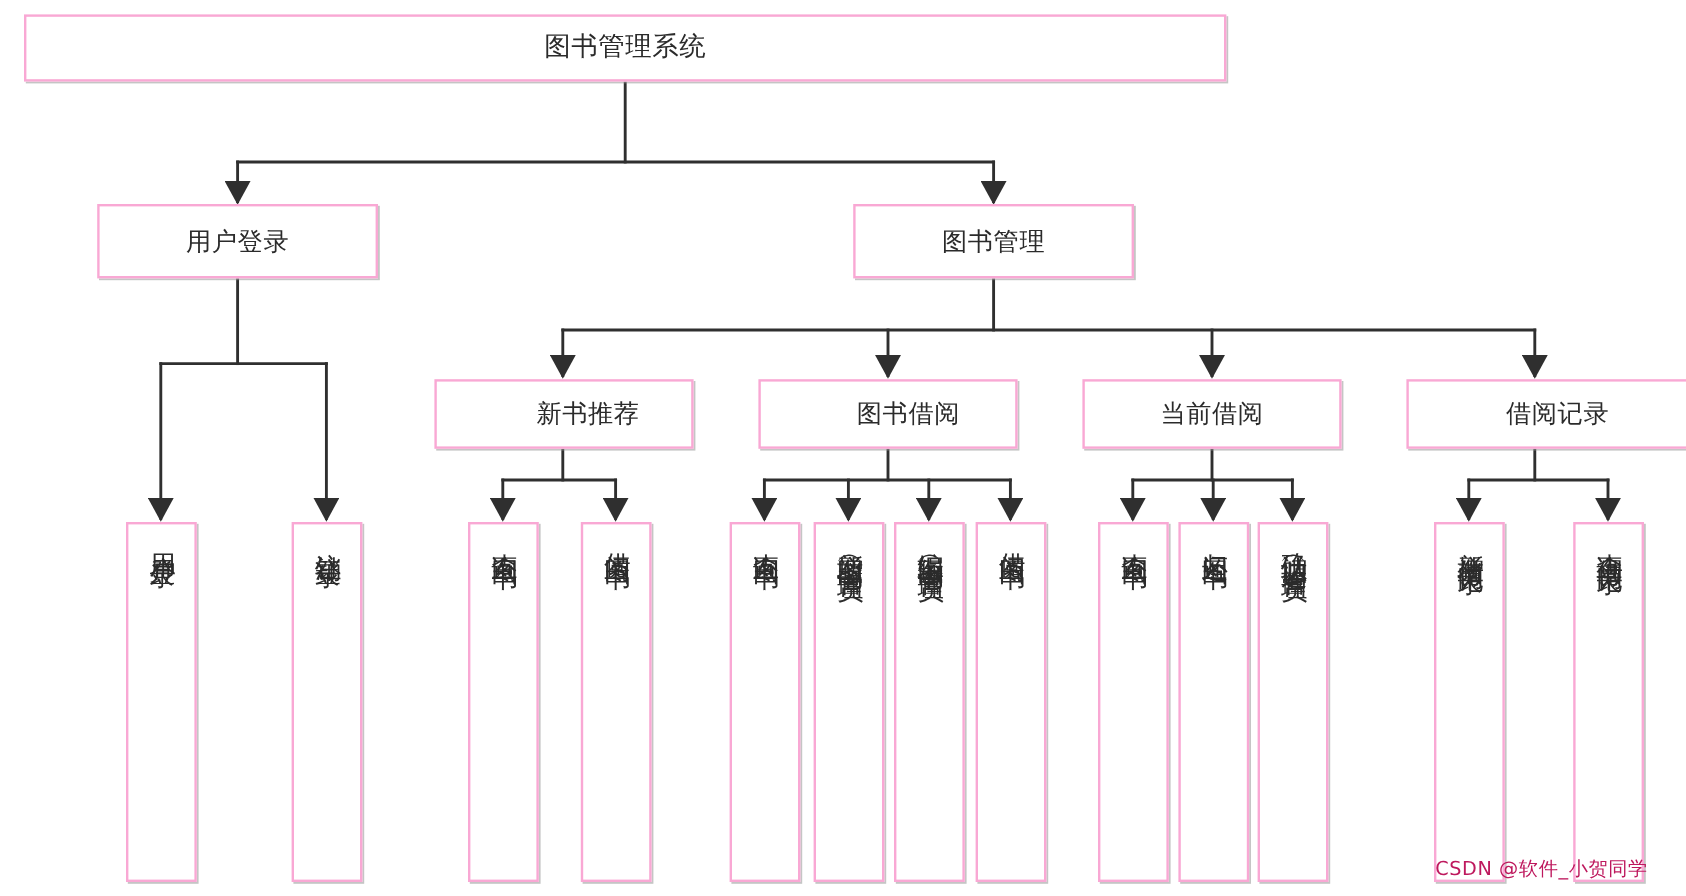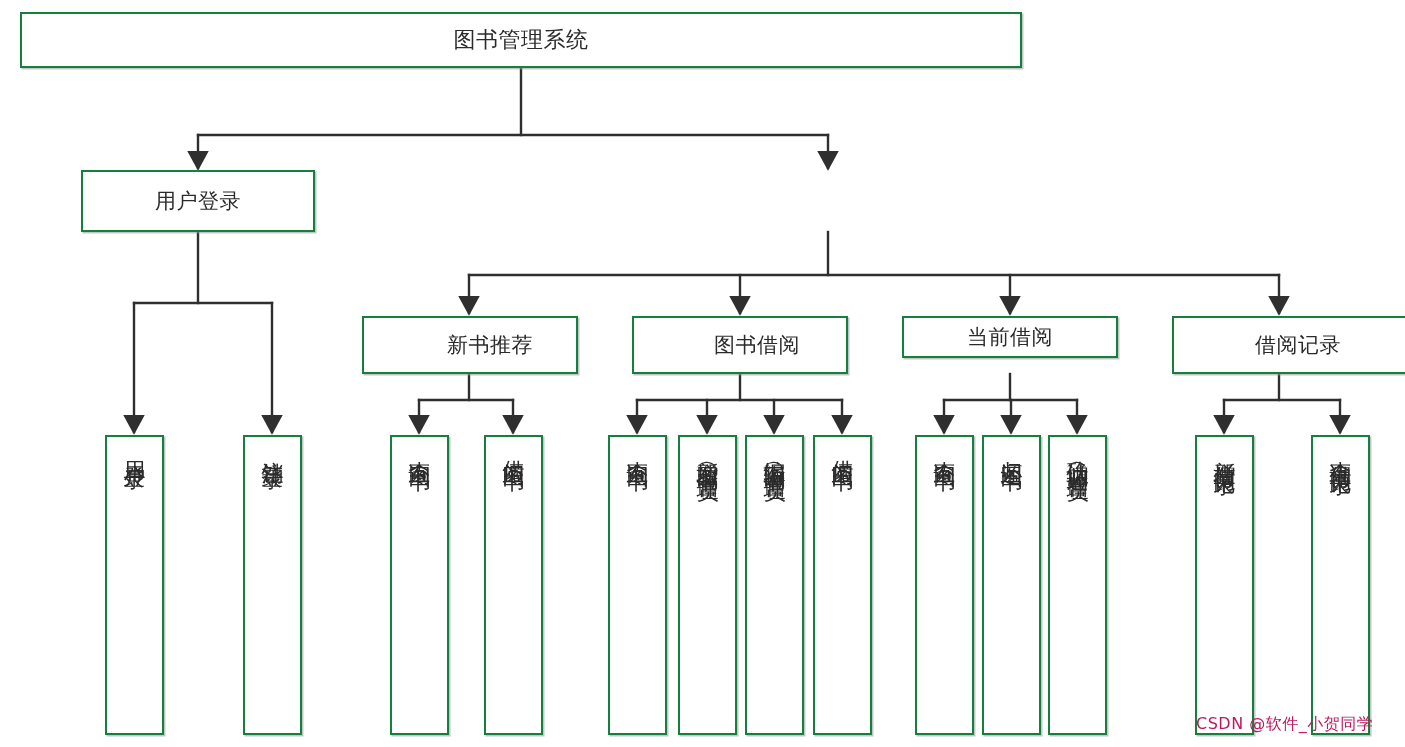--- a/index.html
+++ b/index.html
@@ -10,21 +10,21 @@
     overflow:hidden;
   }
   #stage{position:relative;width:1405px;height:747px;}
 
   svg#wires{position:absolute;left:0;top:0;width:1405px;height:747px;pointer-events:none;}
 
   .node{
     position:absolute;
     box-sizing:border-box;
     background:#ffffff;
-    border:2px solid #15803d;
+    border:2px solid #f9a8d4;
     box-shadow:1.5px 1.5px 0 0 rgba(150,150,150,.55);
     display:flex;align-items:center;justify-content:center;
     color:#2b2b2b;
   }
   .node .lbl{
     display:block;
     text-align:center;
     line-height:1.18;
     white-space:nowrap;
   }
@@ -114,30 +114,33 @@
   </svg>
 
   <div class="node h-node" id="n-root" style="left:20px;top:12px;width:1002px;height:56px;">
     <span class="lbl">图书管理系统</span>
   </div>
 
   <div class="node h-node" style="left:81px;top:170px;width:234px;height:62px;">
     <span class="lbl">用户登录</span>
   </div>
 
+  <div class="node h-node" style="left:711px;top:170px;width:234px;height:62px;">
+    <span class="lbl">图书管理</span>
+  </div>
 
   <div class="node h-node" style="left:362px;top:316px;width:216px;height:58px;padding-left:40px;">
     <span class="lbl">新书推荐</span>
   </div>
 
   <div class="node h-node" style="left:632px;top:316px;width:216px;height:58px;padding-left:34px;">
     <span class="lbl">图书借阅</span>
   </div>
 
-  <div class="node h-node" style="left:902px;top:316px;width:216px;height:42px;">
+  <div class="node h-node" style="left:902px;top:316px;width:216px;height:58px;">
     <span class="lbl">当前借阅</span>
   </div>
 
   <div class="node h-node" style="left:1172px;top:316px;width:252px;height:58px;align-items:center;">
     <span class="lbl">借阅记录</span>
   </div>
 
   <div class="node v-node" style="left:105px;top:435px;width:59px;height:300px;">
     <span class="lbl">用户登录</span>
   </div>

